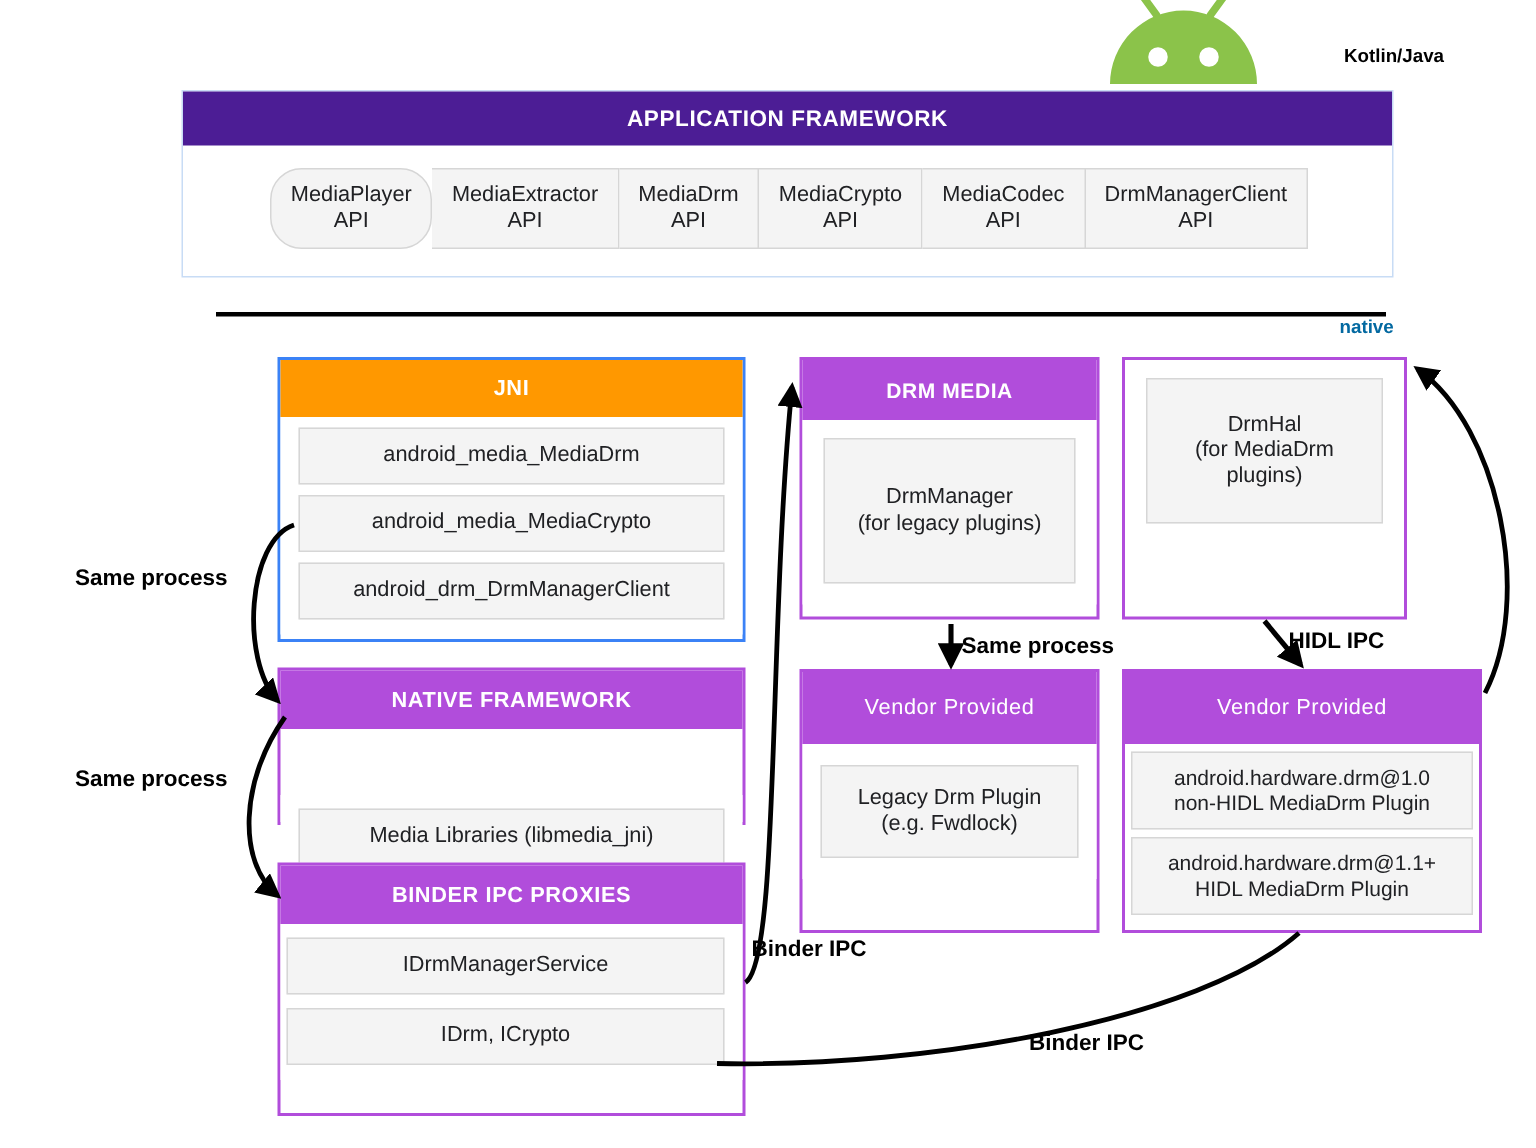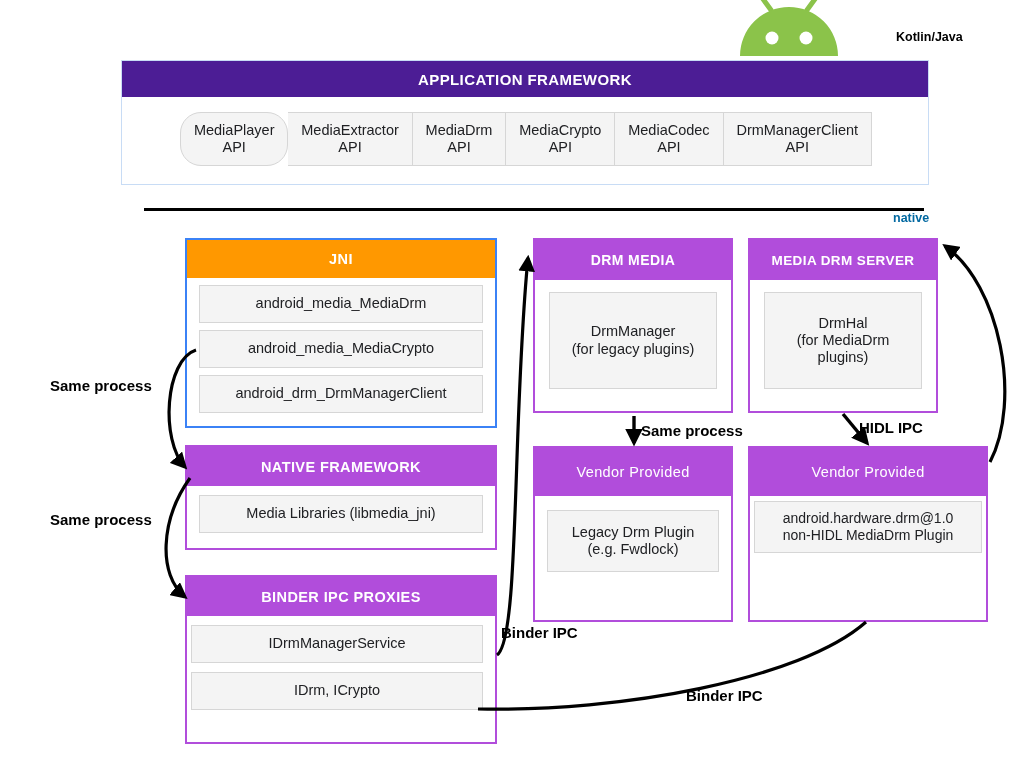--- a/index.html
+++ b/index.html
@@ -98,21 +98,21 @@
   }
   #jni .bhead { height: 38px; background: #ff9800; font-size: 14.5px; }
   #jni .bbody { padding: 7px 12px 10px 12px; gap: 7px; }
   #jni .item { height: 38px; font-size: 14.5px; }
 
   #native-framework {
     left: 185px; top: 445px; width: 312px; height: 105px;
     border: 2px solid #b14ddb;
   }
   #native-framework .bhead { height: 39px; background: #b14ddb; font-size: 14.5px; }
-  #native-framework .bbody { padding: 9px 12px 10px 12px; }
+  #native-framework .bbody { padding: 9px 12px 10px 12px; margin-top: 44px; }
   #native-framework .item { height: 38px; font-size: 14.5px; }
 
   #binder-proxies {
     left: 185px; top: 575px; width: 312px; height: 169px;
     border: 2px solid #b14ddb;
   }
   #binder-proxies .bhead { height: 39px; background: #b14ddb; font-size: 14.5px; }
   #binder-proxies .bbody { padding: 9px 12px 10px 4px; gap: 9px; }
   #binder-proxies .item { height: 38px; font-size: 14.5px; }
 
@@ -243,33 +243,34 @@
 
   <div id="vendor-legacy" class="block">
     <div class="bhead">Vendor Provided</div>
     <div class="bbody">
       <div class="item">Legacy Drm Plugin
 (e.g. Fwdlock)</div>
     </div>
   </div>
 
   <div id="media-drm-server" class="block">
-    <div class="bhead">MEDIA DRM SERVER</div>
     <div class="bbody">
       <div class="item">DrmHal
 (for MediaDrm
 plugins)</div>
     </div>
   </div>
 
   <div id="vendor-hidl" class="block">
     <div class="bhead">Vendor Provided</div>
     <div class="bbody">
       <div class="item">android.hardware.drm@1.0
 non-HIDL MediaDrm Plugin</div>
+      <div class="item">android.hardware.drm@1.1+
+HIDL MediaDrm Plugin</div>
     </div>
   </div>
 
   <svg id="arrows">
     <defs>
       <marker id="ah" viewBox="0 0 10 10" refX="8" refY="5" markerWidth="5.2" markerHeight="5.2" orient="auto-start-reverse">
         <path d="M 0 0 L 10 5 L 0 10 z" fill="#000"></path>
       </marker>
     </defs>
 

